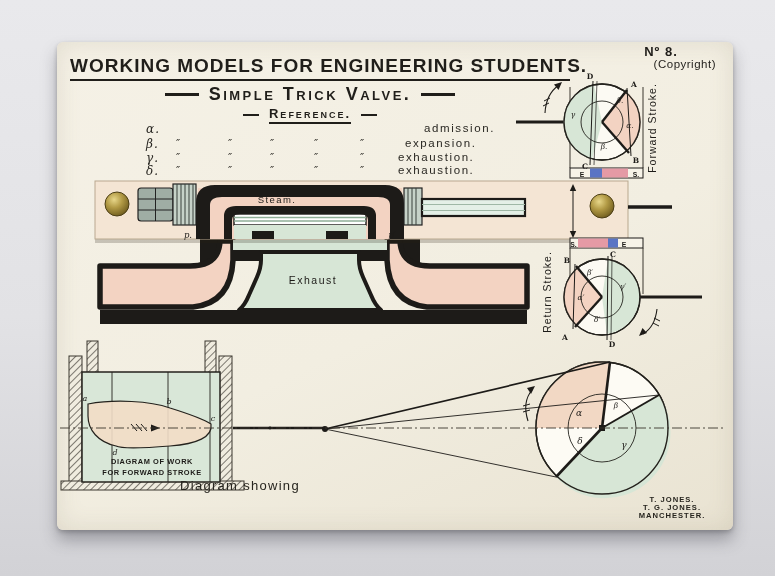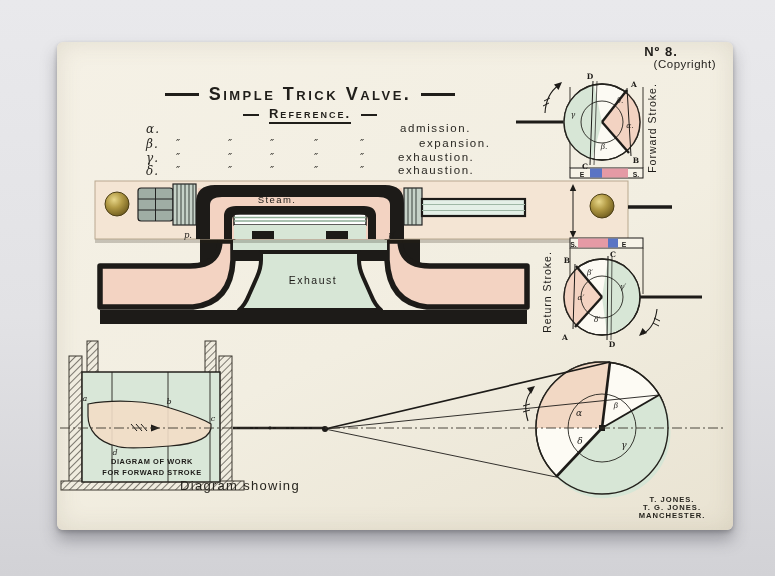--- a/index.html
+++ b/index.html
@@ -244,47 +244,48 @@
       <line x1="523" y1="406" x2="530" y2="404" stroke="#1d1b18" stroke-width="1"></line>
       <text class="svgser" x="579" y="416" font-size="9" text-anchor="middle">α</text>
       <text class="svgser" x="616" y="408" font-size="7.5" text-anchor="middle">β</text>
       <text class="svgser" x="580" y="444" font-size="9" text-anchor="middle">δ</text>
       <text class="svgser" x="624" y="448" font-size="9" text-anchor="middle">γ</text>
     </g>
 
     <path d="M60,428 L726,428" stroke="#3a362e" stroke-width="0.9" stroke-dasharray="10 3 2 3"></path>
   </svg>
 
+  <div class="txt title">WORKING MODELS FOR ENGINEERING STUDENTS.</div>
   <div class="txt no8">Nº 8.</div>
   <div class="txt copyright">(Copyright)</div>
 
   <div class="subrow subtitle-row">
     <div class="dash w30"></div>
     <div class="subtitle">Simple Trick Valve.</div>
     <div class="dash w30"></div>
   </div>
 
   <div class="subrow refhead-row">
     <div class="dash w14"></div>
     <div class="refhead">Reference.</div>
     <div class="dash w14"></div>
   </div>
 
   <div class="txt ref-row" style="top:122px;left:0;width:775px">
     <span class="ref-sym" style="left:146px">α.</span>
-    <span class="ref-term" style="left:400px">admission.</span>
+    <span class="ref-term" style="left:424px">admission.</span>
   </div>
   <div class="txt ref-row" style="top:137px;left:0;width:775px">
     <span class="ref-sym" style="left:146px">β.</span>
     <span class="ditto" style="left:176px">″</span>
     <span class="ditto" style="left:228px">″</span>
     <span class="ditto" style="left:270px">″</span>
     <span class="ditto" style="left:314px">″</span>
     <span class="ditto" style="left:360px">″</span>
-    <span class="ref-term" style="left:419px">expansion.</span>
+    <span class="ref-term" style="left:405px">expansion.</span>
   </div>
   <div class="txt ref-row" style="top:151px;left:0;width:775px">
     <span class="ref-sym" style="left:146px">γ.</span>
     <span class="ditto" style="left:176px">″</span>
     <span class="ditto" style="left:228px">″</span>
     <span class="ditto" style="left:270px">″</span>
     <span class="ditto" style="left:314px">″</span>
     <span class="ditto" style="left:360px">″</span>
     <span class="ref-term" style="left:398px">exhaustion.</span>
   </div>

